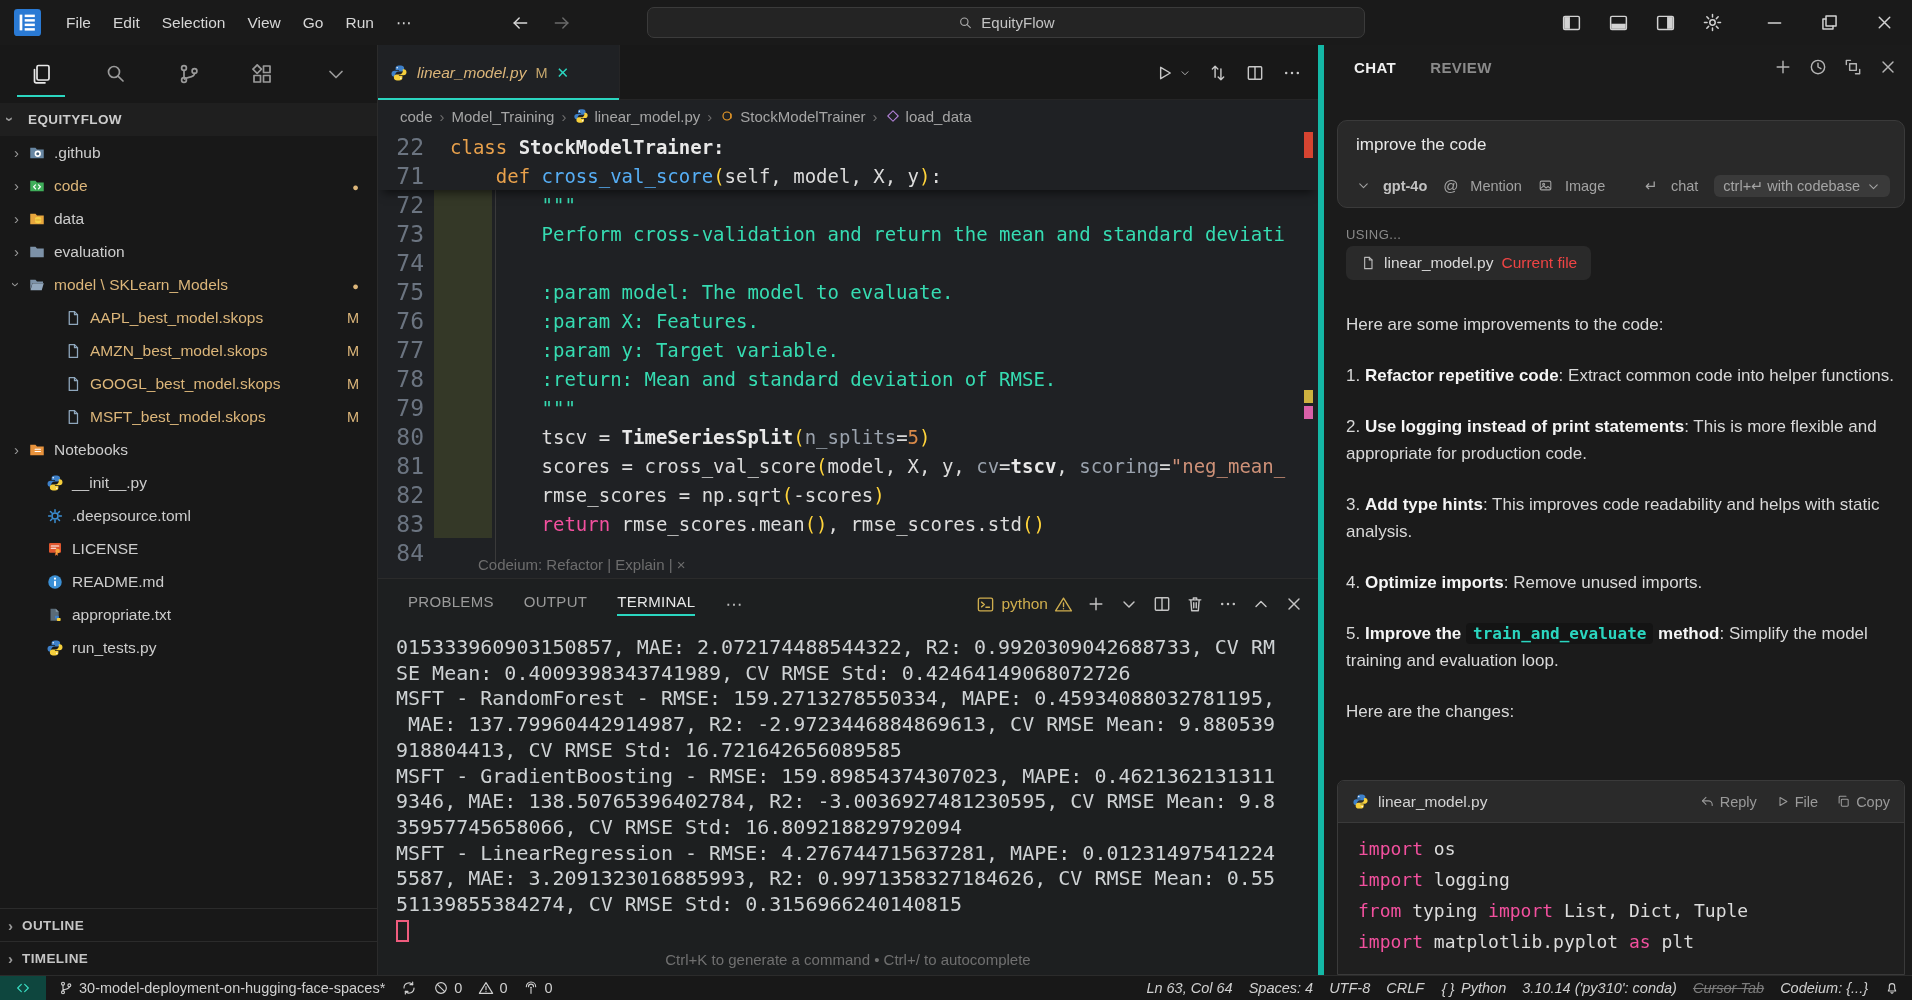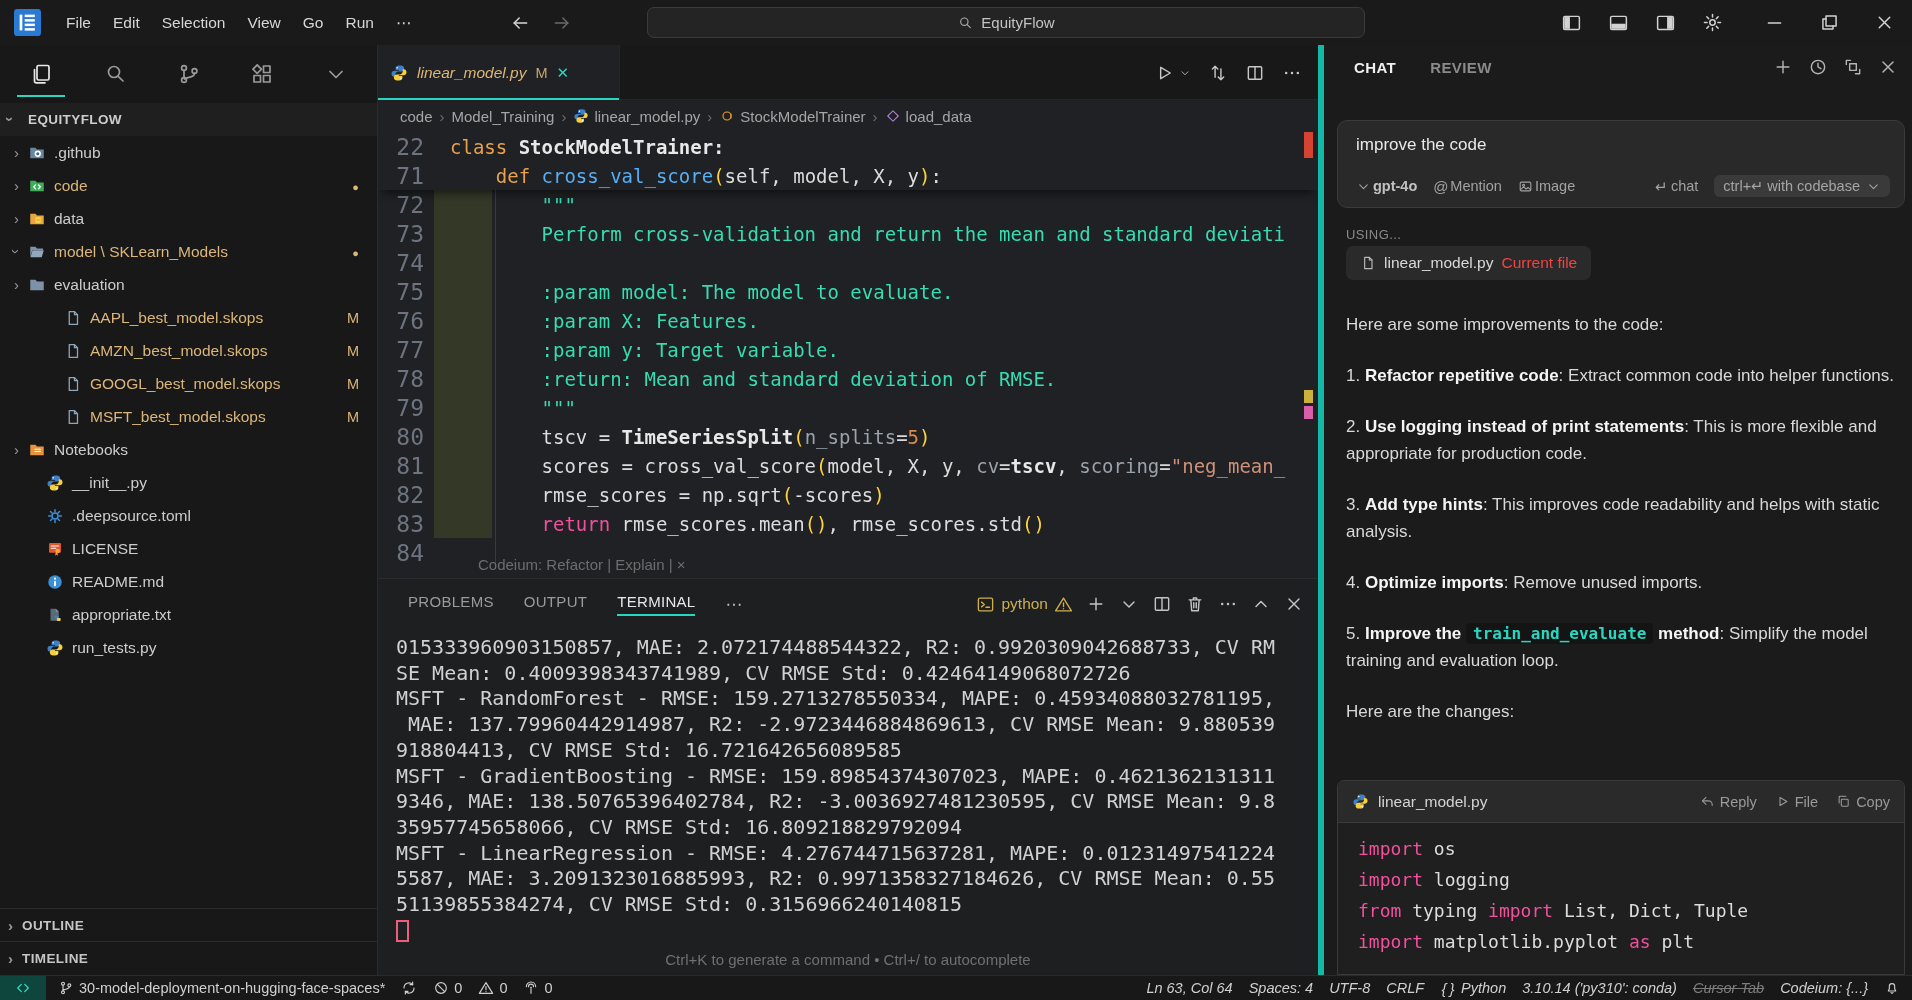--- a/index.html
+++ b/index.html
@@ -115,21 +115,21 @@
     border-left:6px solid #14b8a6; color:#d9d9d9; overflow:hidden; }
   .rheader { position:relative; height:44px; display:flex; align-items:center; padding-left:30px; gap:34px; }
   .rtab { font-size:15px; font-weight:bold; letter-spacing:.4px; color:#8a8a8a; cursor:pointer; }
   .rtab.active { color:#f0f0f0; }
   .rhicons { position:absolute; right:14px; top:0; height:44px; display:flex; align-items:center; gap:15px; color:#b5b5b5; }
   .chatinput { position:absolute; left:13px; top:75px; width:568px; height:88px; background:#292929;
     border:1px solid #3a3a3a; border-radius:10px; padding:14px 18px 12px 18px; cursor:text; }
   .civalue { font-size:17px; color:#e8e8e8; }
   .cirow { position:absolute; left:18px; right:14px; bottom:10px; display:flex; align-items:center;
     font-size:14.5px; color:#a2a2a2; gap:16px; }
-  .cirow .grp { display:flex; align-items:flex-end; gap:2px; cursor:pointer; }
+  .cirow .grp { display:flex; align-items:flex-start; gap:12px; cursor:pointer; }
   .cirow .ic { width:15px; height:15px; }
   .cirow .spacer { flex:1; }
   .cbpill { background:#3a3a3a; border-radius:6px; padding:3px 9px; display:flex; align-items:center;
     gap:6px; color:#a5a5a5; cursor:pointer; }
   .usinglbl { position:absolute; left:22px; top:182px; font-size:13px; letter-spacing:.4px; color:#8a8a8a; }
   .filepill { position:absolute; left:22px; top:201px; height:34px; background:#2a2a2a; border-radius:7px;
     display:flex; align-items:center; padding:0 14px; gap:8px; font-size:15.5px; cursor:pointer; }
   .filepill .note { color:#ef4444; }
   .filepill .ic { width:16px; height:16px; color:#b9b9b9; }
   #chatparas { position:absolute; left:22px; top:266px; width:556px; font-size:17px; line-height:27px; }
@@ -320,38 +320,38 @@
           <svg viewBox="0 0 24 24">
             <path fill="#e8a63d" d="M3 5h7l2 2.3h9V19H3z"></path>
             <ellipse cx="13.5" cy="10.8" rx="4" ry="1.6" fill="#f6d046"></ellipse>
             <path fill="#f6d046" d="M9.5 10.8h8v5.2c0 .9-1.8 1.6-4 1.6s-4-.7-4-1.6z"></path>
             <ellipse cx="13.5" cy="13.4" rx="4" ry="1.4" fill="#e8b93d"></ellipse>
           </svg>
         </span>
         <span class="tlabel">data</span>
       </div>
       <div class="trow lvl1">
+        <span class="arr r"></span>
+        <span class="ic ">
+          <svg viewBox="0 0 24 24">
+            <path fill="#7d92a8" d="M3 5h7l2 2.3h9V19H3z"></path>
+          </svg>
+        </span>
+        <span class="tlabel">evaluation</span>
+      </div>
+      <div class="trow lvl1">
         <span class="arr d"></span>
         <span class="ic ">
           <svg viewBox="0 0 24 24">
             <path fill="#7d92a8" d="M3 5h7l2 2.3h8v2H6l-3 9z"></path>
             <path fill="#92a7bd" d="M6 9.8h15L18.3 19H3.3z"></path>
           </svg>
         </span>
         <span class="tlabel mod">model \ SKLearn_Models</span>
         <span class="tbadge dot"></span>
-      </div>
-      <div class="trow lvl1">
-        <span class="arr r"></span>
-        <span class="ic ">
-          <svg viewBox="0 0 24 24">
-            <path fill="#7d92a8" d="M3 5h7l2 2.3h9V19H3z"></path>
-          </svg>
-        </span>
-        <span class="tlabel">evaluation</span>
       </div>
       <div class="trow lvl2">
         <span class="ic ">
           <svg viewBox="0 0 24 24" fill="none" stroke="currentColor" stroke-width="1.7" stroke-linecap="round" stroke-linejoin="round">
             <path d="M7 3.5h7l4 4v13H7z" stroke="#8fa7bd"></path>
             <path d="M14 3.5v4h4" stroke="#8fa7bd"></path>
           </svg>
         </span>
         <span class="tlabel mod">AAPL_best_model.skops</span>
         <span class="tbadge">M</span>

